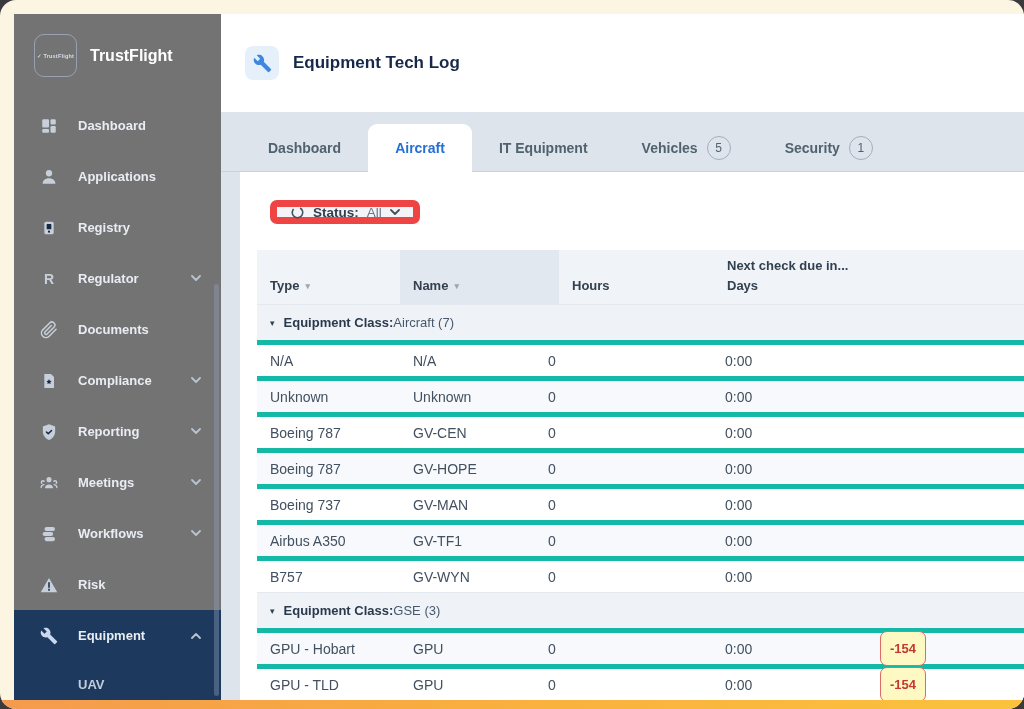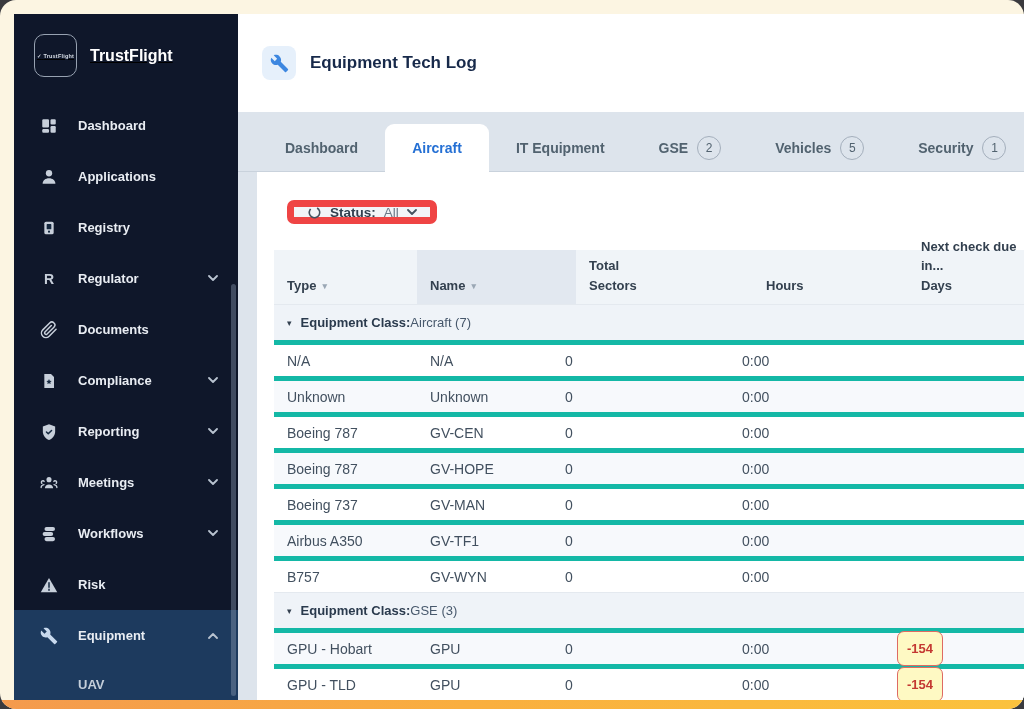--- a/index.html
+++ b/index.html
@@ -5,21 +5,21 @@
   * { margin:0; padding:0; box-sizing:border-box; }
   html,body { width:1024px; height:709px; overflow:hidden;
     font-family:"Liberation Sans", sans-serif; }
   .desktop { position:relative; width:1024px; height:709px; background:#3a3a3e; }
   .page { position:absolute; inset:0; background:#FCF5E2; border-radius:16px; overflow:hidden; }
   .bottom-bar { position:absolute; left:0; right:0; bottom:0; height:9px;
     background:linear-gradient(90deg,#F49A4E 0%,#F9AE3F 45%,#FBC23D 100%); z-index:9; }
   .app { position:absolute; left:14px; top:14px; right:0; bottom:9px; display:flex; overflow:hidden; }
 
   
-  .sidebar { width:224px; flex-shrink:0; background:#0f172a; position:relative; overflow:hidden;text-decoration:underline; }
+  .sidebar { width:207px; flex-shrink:0; background:#737373; position:relative; overflow:hidden; }
   .brand { display:flex; align-items:center; gap:13px; padding:20px 0 0 20px; }
   .logo-box { width:43px; height:43px; border:1.5px solid #97A2B1; border-radius:10px;
     display:flex; align-items:center; justify-content:center; flex-shrink:0; }
   .logo-inner { font-size:5.5px; color:#D9DFE7; letter-spacing:.2px; white-space:nowrap; font-weight:700; }
   .brand-name { font-size:16px; font-weight:700; color:#FFFFFF; }
   .nav { position:absolute; top:86px; left:0; right:0; bottom:0; overflow:hidden; }
   .nav-item { height:51px; display:flex; align-items:center; padding:0 20px 0 24px; cursor:pointer; }
   .nav-item .icon { width:22px; display:flex; justify-content:center; align-items:center; flex-shrink:0; }
   .nav-item .icon svg { display:block; }
   .nav-item .r-letter { font-size:14px; font-weight:700; color:#C7CFDA; }
@@ -241,24 +241,20 @@
             <div class="tab">
               <span>Dashboard</span>
             </div>
             <div class="tab active">
               <span>Aircraft</span>
             </div>
             <div class="tab">
               <span>IT Equipment</span>
             </div>
             <div class="tab">
-              <span>GSE</span>
-              <span class="tab-badge">2</span>
-            </div>
-            <div class="tab">
               <span>Vehicles</span>
               <span class="tab-badge">5</span>
             </div>
             <div class="tab">
               <span>Security</span>
               <span class="tab-badge">1</span>
             </div>
             <div class="tab"></div>
           </div>
 
@@ -277,26 +273,20 @@
           <div class="table">
             <div class="thead">
               <div class="th th-type">
                 <span>Type</span>
                 <span class="sort">▾</span>
               </div>
               <div class="th th-name">
                 <span>Name</span>
                 <span class="sort">▾</span>
               </div>
-              <div class="th th-sectors">
-                <div>
-                    <div>Total</div>
-                    <div>Sectors</div>
-                  </div>
-              </div>
               <div class="th th-hours">
                 <span>Hours</span>
               </div>
               <div class="th th-days">
                 <div>
                     <div>Next check due in...</div>
                     <div>Days</div>
                   </div>
               </div>
             </div>

